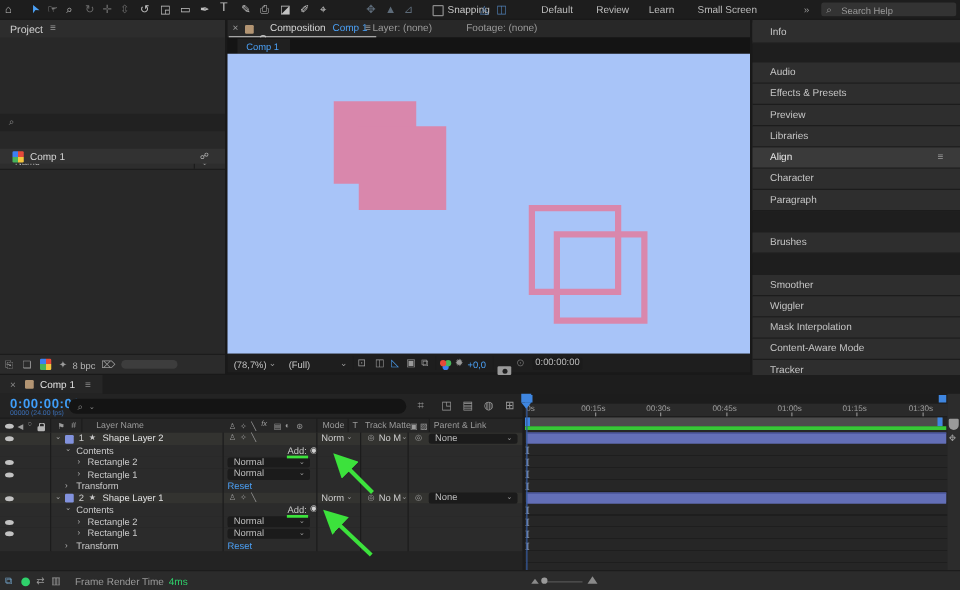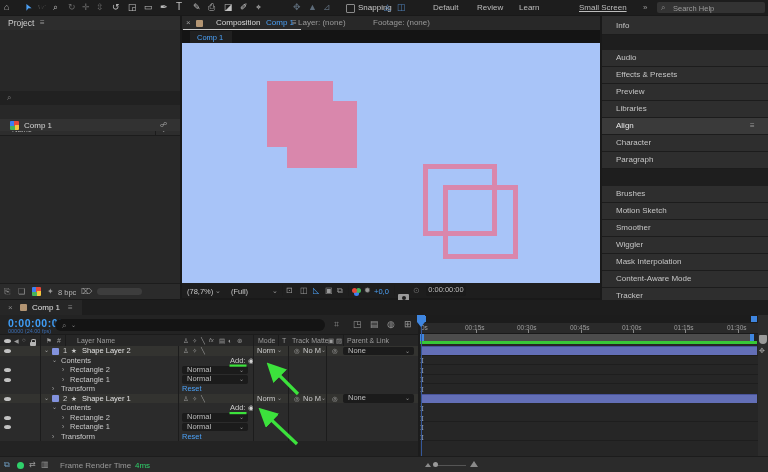--- a/index.html
+++ b/index.html
@@ -56,21 +56,21 @@
     <span class="abs ico" style="left:293px;top:2px;font-size:9px;color:#5d6b79;">✥</span>
     <span class="abs ico" style="left:308px;top:2px;font-size:9px;color:#5d6b79;">▲</span>
     <span class="abs ico" style="left:323px;top:2px;font-size:9px;color:#5d6b79;">⊿</span>
     <span class="abs" style="left:346px;top:4px;width:7px;height:7px;border:1px solid #8a8a8a;border-radius:1px;"></span>
     <span class="abs txt" style="left:358px;top:3px;font-size:8px;color:#c9c9c9;">Snapping</span>
     <span class="abs ico" style="left:384px;top:2px;font-size:9px;color:#4f7fb5;">◬</span>
     <span class="abs ico" style="left:397px;top:2px;font-size:9px;color:#4f7fb5;">◫</span>
     <span class="abs txt" style="left:433px;top:3px;font-size:8px;color:#bdbdbd;">Default</span>
     <span class="abs txt" style="left:477px;top:3px;font-size:8px;color:#bdbdbd;">Review</span>
     <span class="abs txt" style="left:519px;top:3px;font-size:8px;color:#bdbdbd;">Learn</span>
-    <span class="abs txt" style="left:579px;top:3px;font-size:8px;color:#bdbdbd;text-decoration:underline;">Small Screen</span>
+    <span class="abs txt" style="left:558px;top:3px;font-size:8px;color:#bdbdbd;">Small Screen</span>
     <span class="abs txt" style="left:643px;top:3px;font-size:8px;color:#9a9a9a;">»</span>
     <div class="abs" style="left:657px;top:2px;width:108px;height:11px;background:#333333;border-radius:2px;">
       <span class="abs ico" style="left:4px;top:1px;font-size:8px;color:#9a9a9a;">⌕</span>
       <span class="abs txt" style="left:16px;top:1.5px;font-size:7.5px;color:#9a9a9a;">Search Help</span>
     </div>
   </div>
 
   <div class="abs panel" style="left:0;top:16px;width:180px;height:282px;">
     <div class="abs tabbar" style="left:0;top:0;width:180px;height:14px;background:#2d2d2d;">
       <span class="abs txt" style="left:8px;top:2px;font-size:8.5px;color:#d0d0d0;">Project</span>
@@ -157,21 +157,20 @@
     <div class="rp-row" style="top:51px;"><span class="lbl">Effects &amp; Presets</span></div>
     <div class="rp-row" style="top:68px;"><span class="lbl">Preview</span></div>
     <div class="rp-row" style="top:85px;"><span class="lbl">Libraries</span></div>
     <div class="rp-row" style="top:102px;background:#3a3a3a;">
       <span class="lbl" style="color:#e8e8e8;">Align</span>
       <span class="abs ico" style="left:148px;top:0;font-size:8px;color:#9a9a9a;">≡</span>
     </div>
     <div class="rp-row" style="top:119px;"><span class="lbl">Character</span></div>
     <div class="rp-row" style="top:136px;"><span class="lbl">Paragraph</span></div>
     <div class="rp-row" style="top:170px;"><span class="lbl">Brushes</span></div>
-    <div class="rp-row" style="top:187px;"><span class="lbl">Motion Sketch</span></div>
     <div class="rp-row" style="top:204px;"><span class="lbl">Smoother</span></div>
     <div class="rp-row" style="top:221px;"><span class="lbl">Wiggler</span></div>
     <div class="rp-row" style="top:238px;"><span class="lbl">Mask Interpolation</span></div>
     <div class="rp-row" style="top:255px;"><span class="lbl">Content-Aware Mode</span></div>
     <div class="rp-row" style="top:272px;"><span class="lbl">Tracker</span></div>
   </div>
 
   <div class="abs" style="left:0;top:300px;width:768px;height:172px;background:#232323;">
 
     <div class="abs tabbar" style="left:0;top:0;width:768px;height:15px;">

